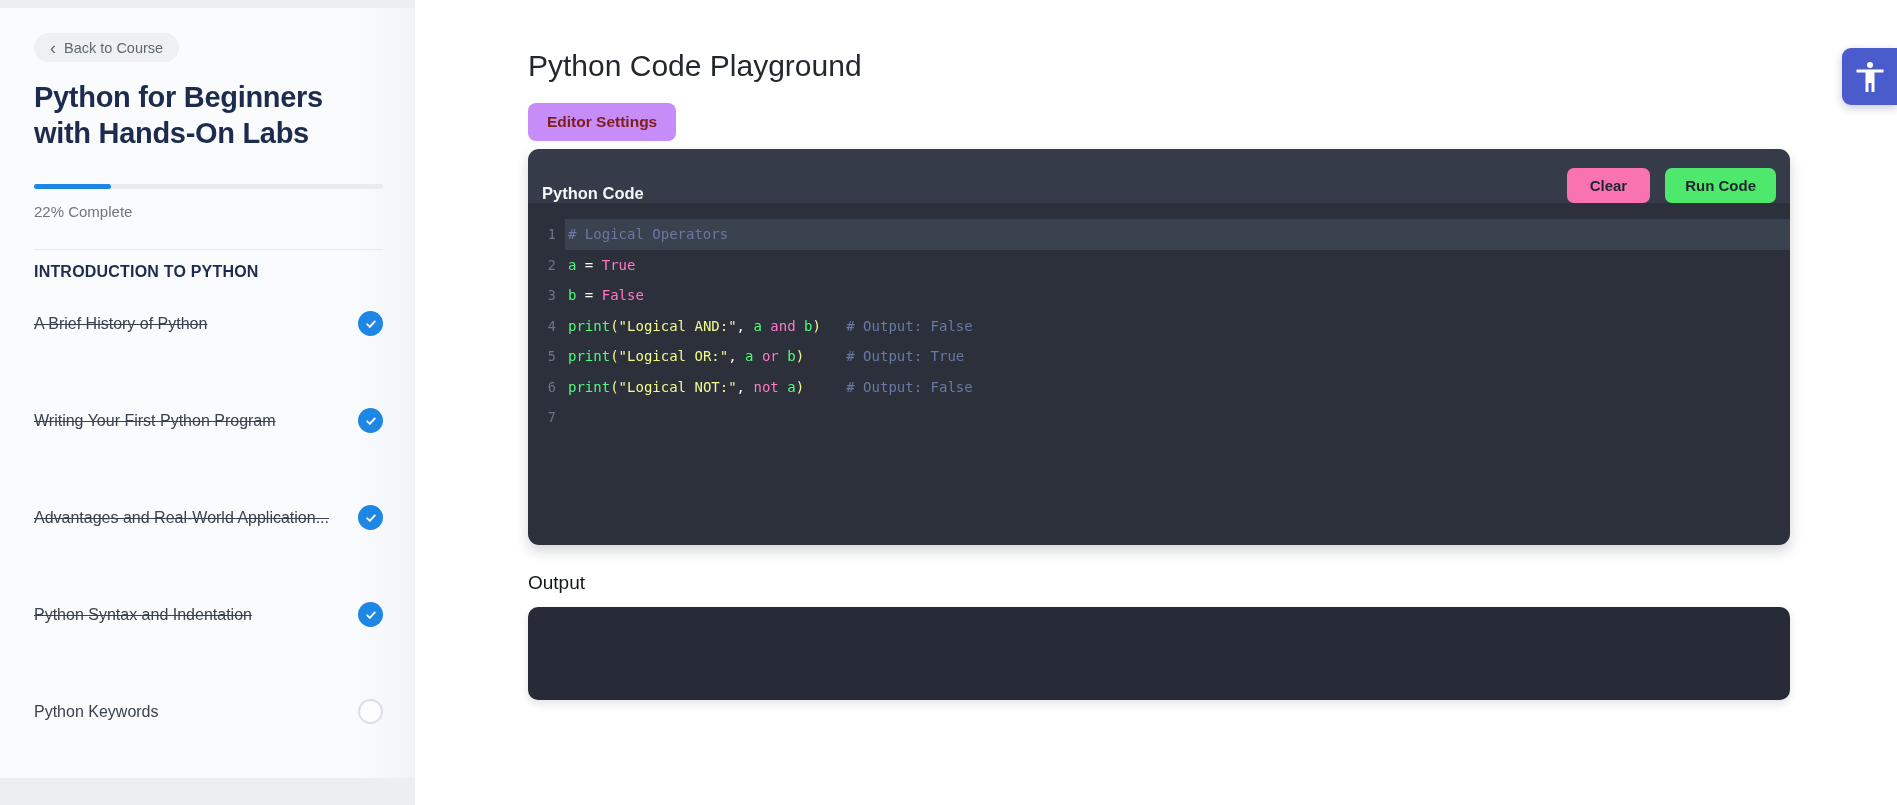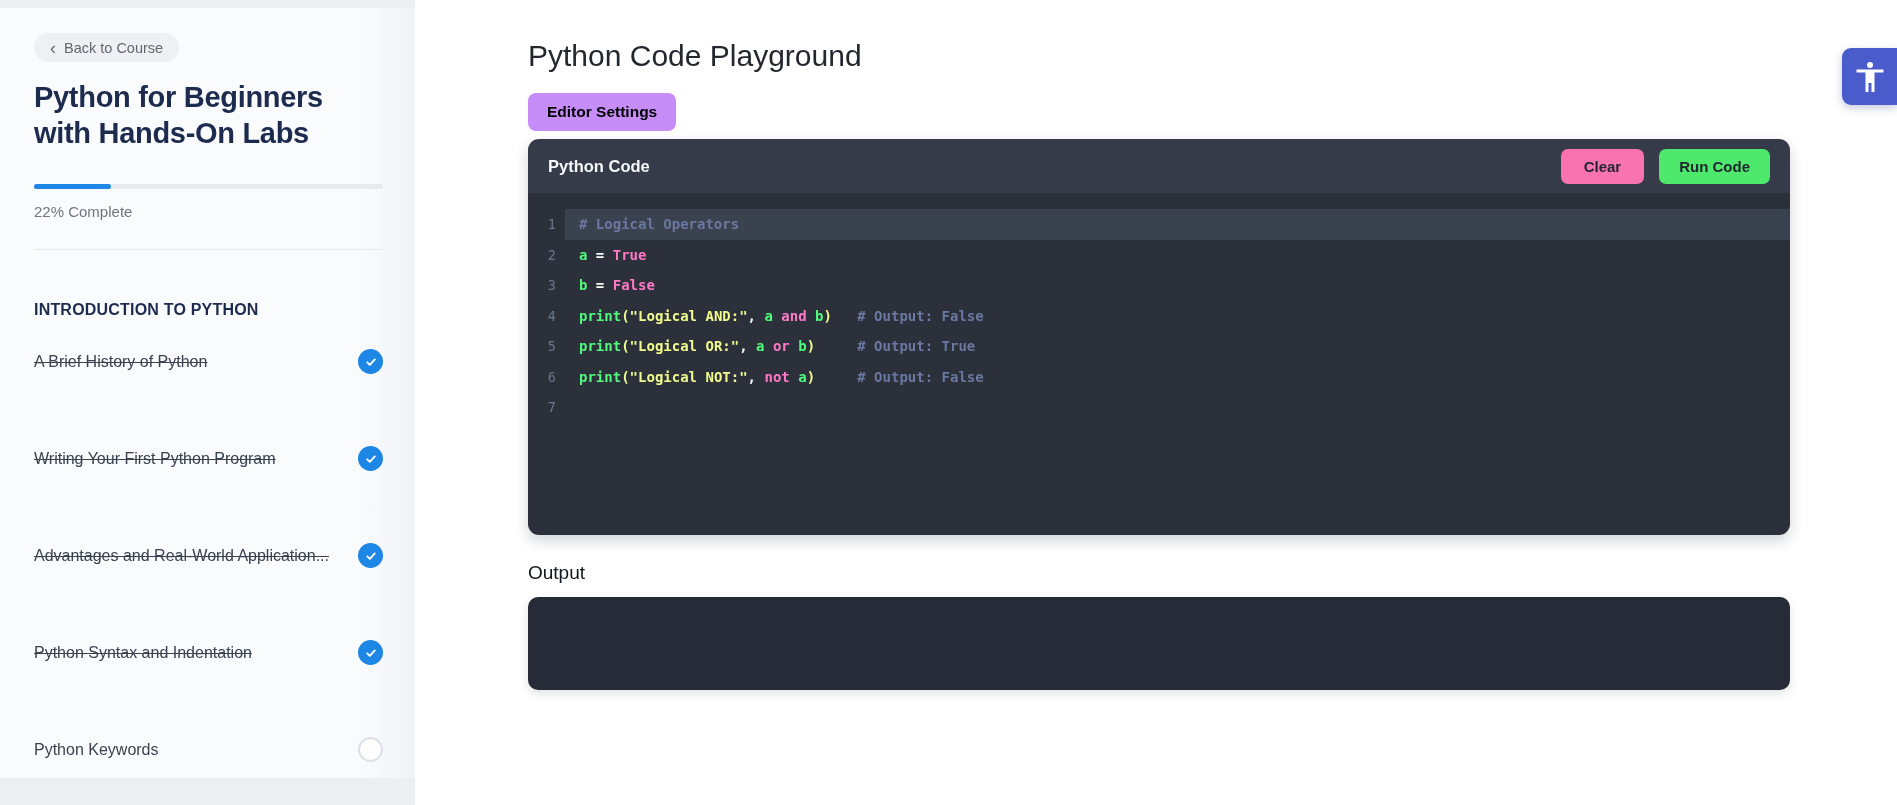--- a/index.html
+++ b/index.html
@@ -14,56 +14,56 @@
   .back-pill { display:inline-flex; align-items:center; gap:8px; height:29px; padding:0 16px;
                background:#eef0f3; border:none; border-radius:15px; color:#5f6873;
                font-size:14.5px; font-family:inherit; cursor:pointer; }
   .back-pill .chev { font-size:18px; line-height:1; color:#5f6873; }
   .course-title { margin-top:17px; font-size:29px; line-height:36px; font-weight:700;
                   color:var(--navy); letter-spacing:-0.3px; }
   .progress-track { margin-top:33px; width:100%; height:5px; background:#e8eaee; border-radius:3px; }
   .progress-fill { height:100%; background:var(--accent-blue); border-radius:3px; }
   .meta { margin-top:12px; color:#6f7680; font-size:15px; line-height:22px; }
   .divider { margin-top:26px; height:1px; background:#e6e8ec; }
-  .section-title { margin-top:51px; font-size:16px; font-weight:700; color:var(--navy);
+  .section-title { margin-top:13px; font-size:16px; font-weight:700; color:var(--navy);
                    letter-spacing:0.2px; }
   .lesson-row { display:flex; align-items:center; justify-content:space-between;
                 margin-top:72px; cursor:pointer; }
   .section:first-child .lesson-row:first-of-type { margin-top:30px; }
   .lesson-label { font-size:16px; color:#38434f; }
   .lesson-row.done .lesson-label { text-decoration:line-through; }
   .check-circle { width:25px; height:25px; border-radius:50%; background:var(--accent-blue);
                   display:flex; align-items:center; justify-content:center; flex:none; }
   .check-circle svg { width:14px; height:14px; }
   .lesson-row:not(.done) .check-circle { background:#fdfdfe; border:2px solid #dcdfe4; }
   .lesson-row:not(.done) .check-circle svg { display:none; }
 
   
   .main { position:absolute; left:415px; top:0; width:1482px; height:805px; background:#ffffff; }
   .main-inner { position:absolute; left:113px; top:0; width:1262px; }
-  .page-title { margin-top:36px; font-size:30px; line-height:40px; font-weight:500; color:#23272e; }
+  .page-title { margin-top:46px; font-size:30px; line-height:40px; font-weight:500; color:#23272e; }
   .editor-settings-btn { margin-top:17px; height:38px; padding:0 19px; border:none; border-radius:8px;
-                         background:var(--purple); color:#000000; font-size:15.5px; font-weight:700;
+                         background:var(--purple); color:#7f1d1d; font-size:15.5px; font-weight:700;
                          font-family:inherit; cursor:pointer; display:inline-block; }
 
   .code-panel { margin-top:8px; width:1262px; border-radius:11px; overflow:hidden;
                 box-shadow:0 6px 14px rgba(15,23,42,0.18); }
-  .panel-header { height:54px; background:#353b48; display:flex; align-items:center; padding:0 20px; }
+  .panel-header { height:54px; background:#353b48; display:flex; align-items:flex-end; padding:0 14px; }
   .panel-title { flex:1; color:#f6f7f9; font-size:16.5px; font-weight:700; }
   .btn-clear, .btn-run { height:35px; border:none; border-radius:7px; font-family:inherit;
                          font-size:15px; font-weight:700; color:#1f2530; cursor:pointer; }
   .btn-clear { background:var(--pink); padding:0 23px; margin-right:15px; }
   .btn-run   { background:var(--green); padding:0 20px; }
 
   .editor-body { height:342px; background:#2b303b; padding-top:16px;
                  font-family:"DejaVu Sans Mono", monospace; font-size:14px; cursor:text; }
   .code-line { display:flex; height:30.5px; align-items:center; }
   .line-number { width:37px; flex:none; text-align:right; padding-right:9px;
                  color:#6d7686; font-size:13.5px; }
-  .line-content { flex:1; white-space:pre; line-height:30.5px; color:var(--code-fg); padding-left:14px;font-weight:bold; }
+  .line-content { flex:1; white-space:pre; line-height:30.5px; color:var(--code-fg); padding-left:3px; }
   .line-content.active { background:#3b424f; }
   .tok-comment { color:var(--code-comment); }
   .tok-ident   { color:var(--code-green); }
   .tok-keyword { color:var(--code-pink); }
   .tok-string  { color:var(--code-yellow); }
   .tok-bracket { color:var(--code-yellow); }
   .tok-plain   { color:var(--code-fg); }
 
   .output-label { margin-top:27px; font-size:19px; color:#12161d; }
   .output-box { margin-top:13px; width:1262px; height:93px; background:#262b37; border-radius:10px;

